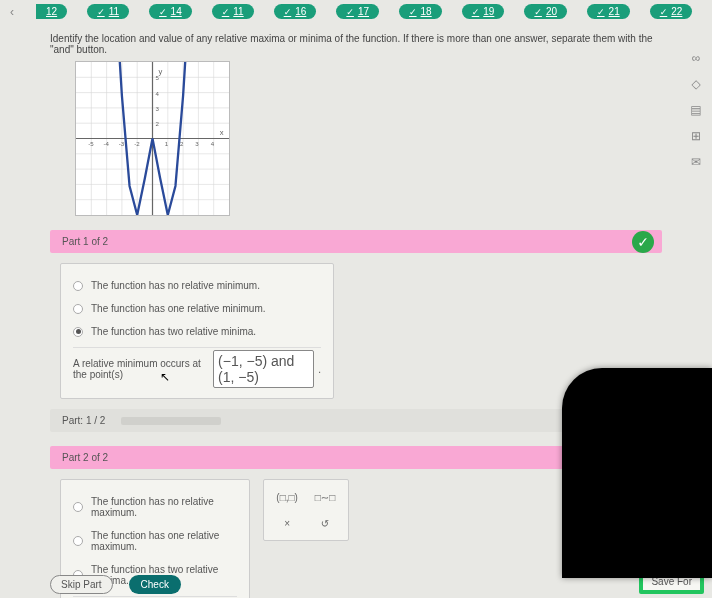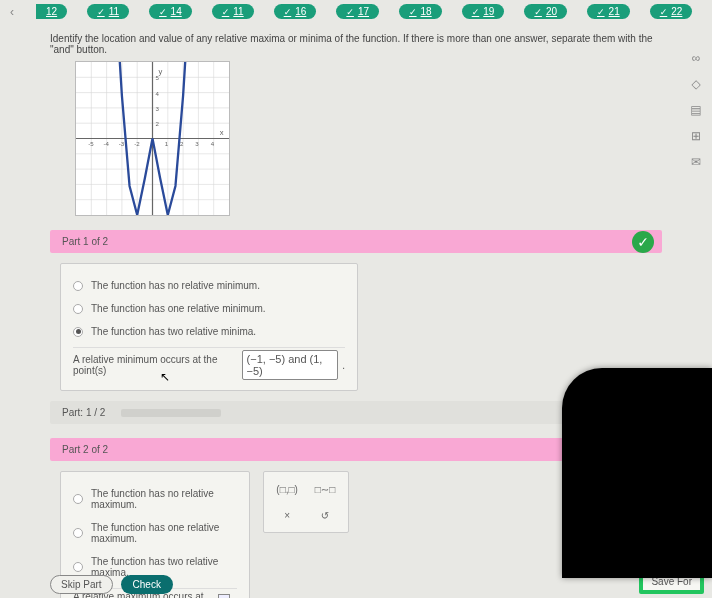--- a/index.html
+++ b/index.html
@@ -84,21 +84,21 @@
     align-items: center;
     justify-content: center;
     color: #fff;
     font-size: 14px;
   }
   .answer-box {
     border: 1px solid #ccc;
     background: #f4f4f0;
     margin: 10px 0 10px 10px;
     padding: 10px 12px;
-    width: 298px;
+    width: 274px;
     border-radius: 2px;
   }
   .answer-box.p2 { width: 190px; display:inline-block; vertical-align:top;}
   .radio-line {
     display: flex;
     align-items: center;
     gap: 8px;
     padding: 6px 0;
     font-size: 10px;
     color: #555;
@@ -120,21 +120,21 @@
     color: #555;
     padding-top: 2px;
     border-top: 1px solid #ddd;
     margin-top: 4px;
     display:flex;align-items:center;gap:4px;
   }
   .answer-chip {
     border: 1px solid #888;
     border-radius: 2px;
     padding: 2px 4px;
-    font-size: 11px;
+    font-size: 14px;
     background: #fff;
   }
   .answer-slot {
     display:inline-block;width:16px;height:16px;border:1px solid #888;background:#eef;vertical-align:middle;
   }
   .progress-row {
     background: #e0e0dc;
     padding: 6px 12px;
     font-size: 10px;
     color: #555;
@@ -168,21 +168,21 @@
     display:flex;align-items:center;justify-content:center;
     font-size:10px;color:#666;cursor:pointer;border-radius:2px;
   }
   .side-icons{
     position:absolute;right:8px;top:50px;display:flex;flex-direction:column;gap:10px;
   }
   .side-icon{
     width:16px;height:16px;color:#888;font-size:12px;display:flex;align-items:center;justify-content:center;cursor:pointer;
   }
   .bottom-bar{
-    position:absolute;bottom:0;left:0;right:0;padding:4px 50px;display:flex;align-items:center;gap:8px;
+    position:absolute;bottom:0;left:0;right:0;padding:4px 50px;display:flex;align-items:center;gap:16px;
   }
   .btn-outline{
     border:1px solid #888;background:#f0f0ec;color:#555;border-radius:12px;padding:3px 10px;font-size:10px;cursor:pointer;
   }
   .btn-solid{
     border:none;background:#0a6e6e;color:#fff;border-radius:12px;padding:4px 12px;font-size:10px;cursor:pointer;
   }
   .btn-save{
     position:absolute;right:8px;bottom:4px;border:4px solid #22c55e;background:#f7f7f3;color:#555;padding:3px 8px;font-size:10px;border-radius:2px;cursor:pointer;
   }

